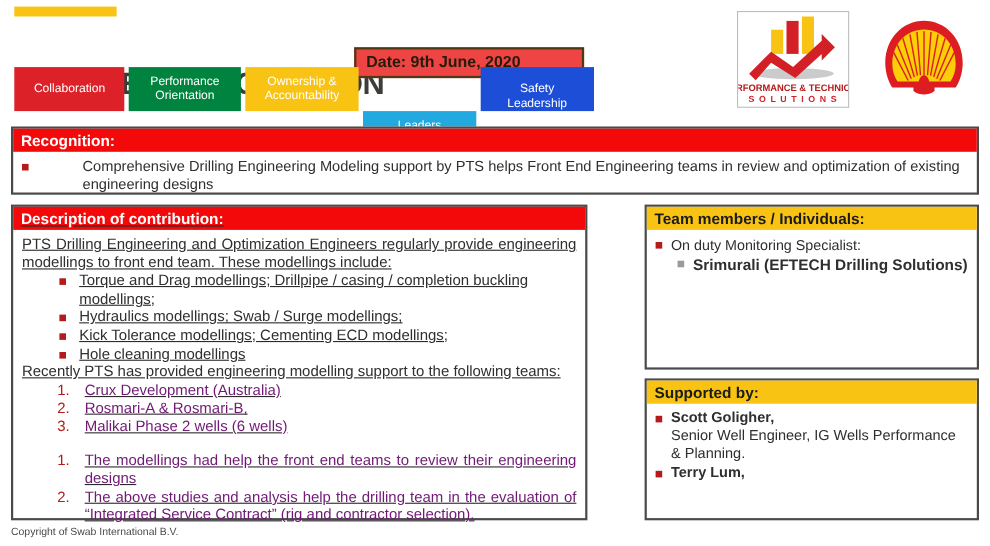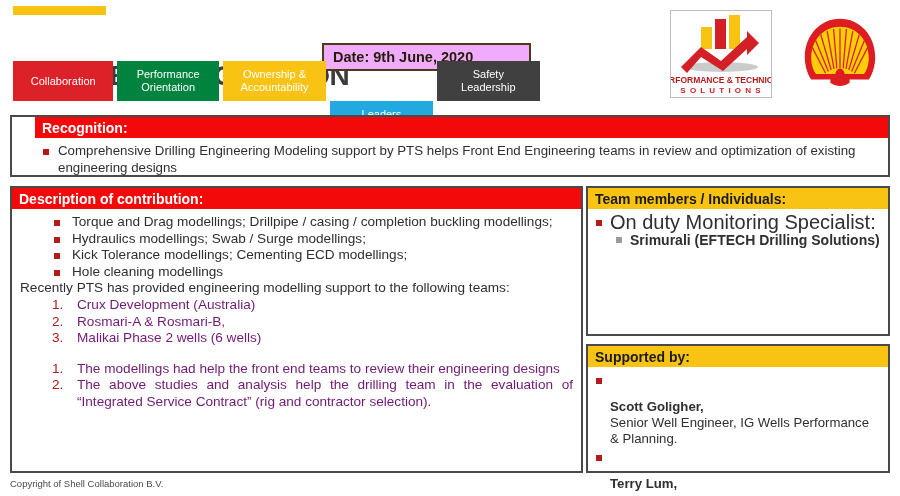--- a/index.html
+++ b/index.html
@@ -43,21 +43,21 @@
     line-height: 36px;
     white-space: nowrap;
     margin-top: 40px;
   }
   .date-badge {
     position: absolute;
     left: 322px;
     top: 25px;
     width: 209px;
     height: 28px;
-    background: #f0abfc;
+    background: #ef4444;
     border: 2px solid #4a3a16;
     box-sizing: border-box;
     display: flex;
     align-items: center;
   }
   .date-badge span {
     padding-left: 9px;
     font-size: 14.5px;
     font-weight: bold;
     color: #241c08;
@@ -130,33 +130,34 @@
   }
   .head-red { background: #F4090A; color: #ffffff; }
   .head-yellow { background: #F9C313; color: #1b1b1b; }
 
   .panel-body {
     padding: 5px 8px 4px 8px;
     box-sizing: border-box;
   }
 
   
-  #recognition-panel { left: 10px; top: 115px; width: 880px; height: 62px; padding-left: 23px; }
-  #description-panel { left: 10px; top: 186px; width: 573px; height: 287px; }
+  #recognition-panel { left: 10px; top: 115px; width: 880px; height: 62px; }
+  #description-panel { left: 10px; top: 186px; width: 524px; height: 287px; text-decoration: underline; }
   #team-panel       { left: 586px; top: 186px; width: 304px; height: 150px; }
   #supported-panel  { left: 586px; top: 344px; width: 304px; height: 129px; }
 
   
   .rec-item {
     display: flex;
     align-items: flex-start;
     font-size: 13.3px;
     line-height: 16.5px;
     color: #2f2f2f;
     padding-top: 3px;
+    gap: 40px;
   }
   .sq {
     display: inline-block;
     width: 6px; height: 6px;
     background: #B41B1B;
     flex: 0 0 6px;
     margin: 6px 9px 0 8px;
   }
   .sq-grey { background: #9a9a9a; }
 
@@ -210,21 +211,21 @@
     left: 0; top: 0;
     color: #B41B1B;
     font-size: 13.6px;
   }
   .gap { height: 14px; }
 
   
   .team-line1 {
     display: flex;
     align-items: flex-start;
-    font-size: 20px;
+    font-size: 13px;
     line-height: 17px;
     color: #2f2f2f;
   }
   .team-sub {
     display: flex;
     align-items: flex-start;
     font-size: 14px;
     line-height: 18px;
     color: #2f2f2f;
     font-weight: bold;
@@ -235,21 +236,21 @@
   .sup-item {
     display: flex;
     align-items: flex-start;
     margin-bottom: 1px;
   }
   .sup-text {
     font-size: 13.2px;
     line-height: 16.2px;
     color: #2f2f2f;
   }
-  .sup-name { font-weight: bold; margin-top: 27px; }
+  .sup-name { font-weight: bold; }
 
   
   .footer {
     position: absolute;
     left: 10px;
     top: 478px;
     font-size: 9.5px;
     color: #4a4a4a;
   }
 </style>
@@ -305,39 +306,40 @@
   </div>
   <div class="value-box vb-1" style="background: rgb(0, 131, 62);">
     <span>Performance<br>Orientation</span>
   </div>
   <div class="value-box vb-2" style="background: rgb(249, 195, 19);">
     <span>Ownership &amp;<br>Accountability</span>
   </div>
   <div class="value-box vb-3" style="background: rgb(34, 169, 224);">
     <span>Leaders<br>Develop People</span>
   </div>
-  <div class="value-box vb-4" style="background: #404040;">
+  <div class="value-box vb-4" style="background: #1d4ed8; align-items: flex-end;">
     <span>Safety<br>Leadership</span>
   </div>
 </div>
 
 <div class="panel" id="recognition-panel">
   <div class="panel-head head-red">Recognition:</div>
   <div class="panel-body" style="padding:2px 8px 0 0;">
     <div class="rec-item">
       <span class="sq"></span>
       <span>Comprehensive Drilling Engineering Modeling support by PTS helps Front End Engineering teams in review and optimization of existing engineering designs</span>
     </div>
   </div>
 </div>
 
 <div class="panel" id="description-panel">
   <div class="panel-head head-red">Description of contribution:</div>
   <div class="panel-body">
 
+    <p class="para">PTS Drilling Engineering and Optimization Engineers regularly provide engineering modellings to front end team. These modellings include:</p>
 
     <ul class="sq-list">
       <li>Torque and Drag modellings; Drillpipe / casing / completion buckling modellings;</li>
       <li>Hydraulics modellings; Swab / Surge modellings;</li>
       <li>Kick Tolerance modellings; Cementing ECD modellings;</li>
       <li>Hole cleaning modellings</li>
     </ul>
 
     <p class="para para-left">Recently PTS has provided engineering modelling support to the following teams:</p>
 
@@ -383,13 +385,13 @@
     </div>
     <div class="sup-item">
       <span class="sq" style="margin:6px 8px 0 0;"></span>
       <div class="sup-text">
         <div class="sup-name">Terry Lum,</div>
       </div>
     </div>
   </div>
 </div>
 
-<div class="footer">Copyright of Shell Collaboration B.V.</div>
+<div class="footer">Copyright of Swab International B.V.</div>
 
 </body></html>

